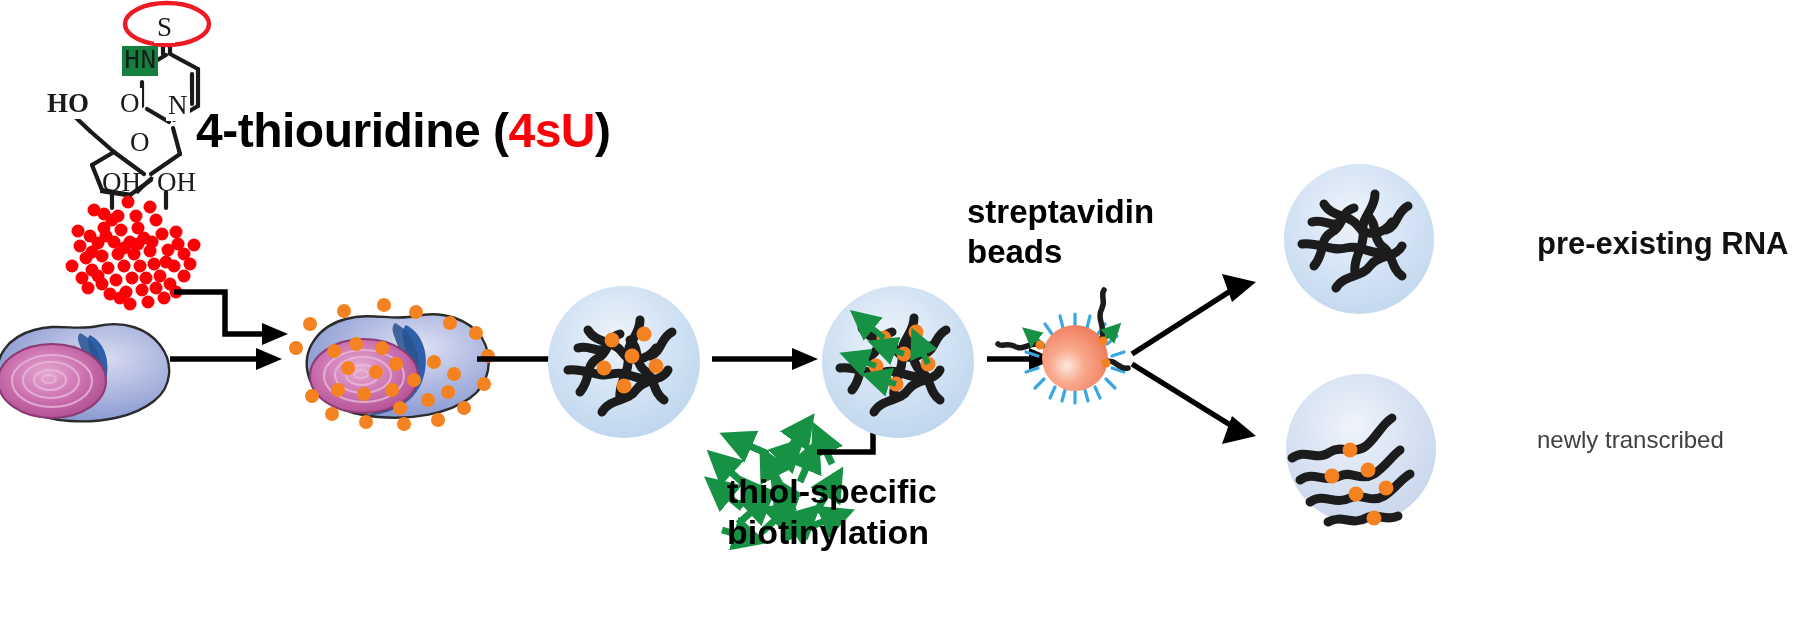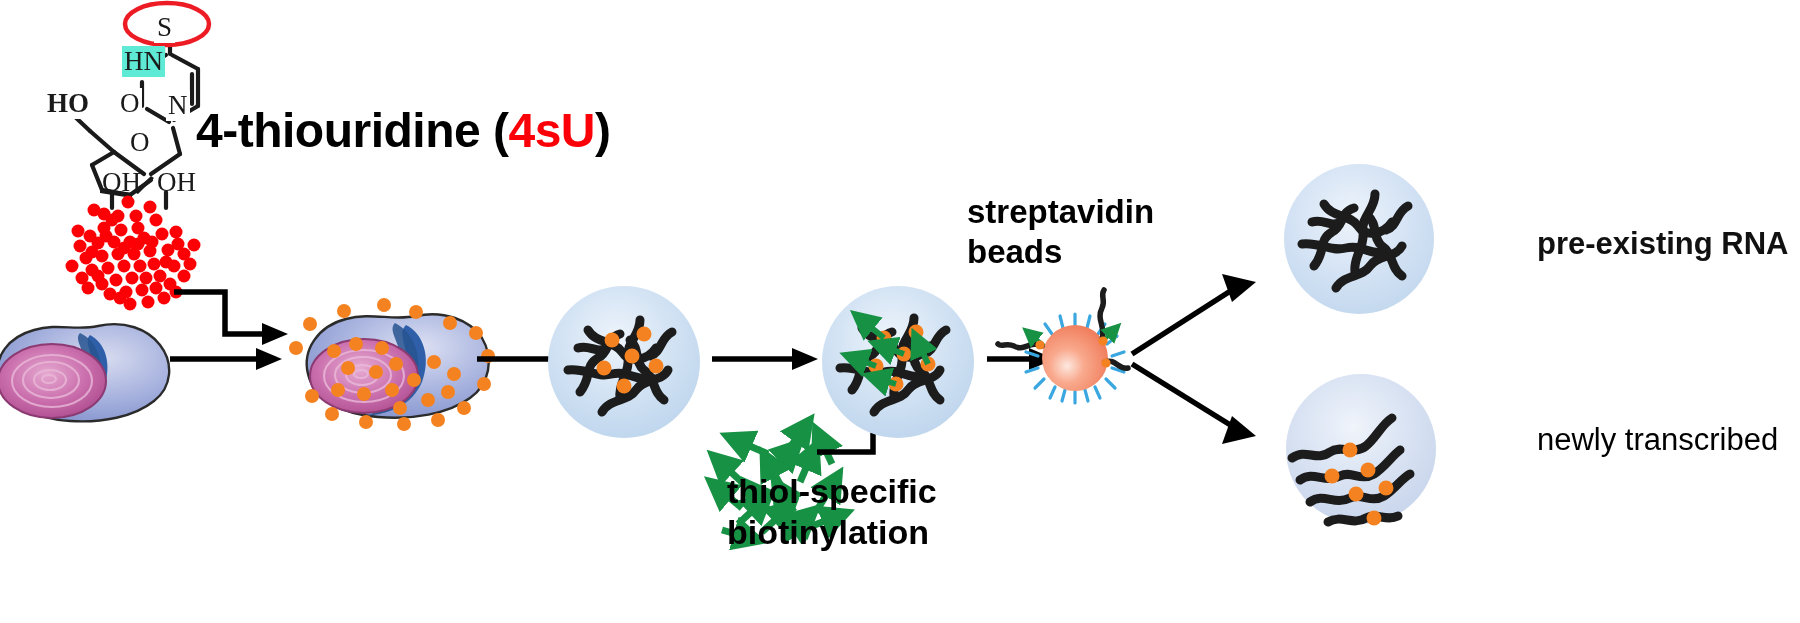--- a/index.html
+++ b/index.html
@@ -7,21 +7,21 @@
        font-family:"Liberation Sans",sans-serif;background:#fff;}
   .stage{position:absolute;inset:0;}
   .abs{position:absolute;}
 
   
   .lbl-4su{left:196px;top:103px;font-size:48px;font-weight:bold;color:#000;letter-spacing:-0.5px;white-space:nowrap;}
   .lbl-4su .red{color:#fb0007;}
   .lbl-thiol{left:727px;top:471px;font-size:34px;font-weight:bold;color:#000;line-height:41px;}
   .lbl-strep{left:967px;top:192px;font-size:33px;font-weight:bold;color:#000;line-height:40px;}
   .lbl-pre{left:1537px;top:226px;font-size:31px;color:#111;white-space:nowrap;font-weight:bold;}
-  .lbl-new{left:1537px;top:420px;font-size:31px;color:#000000;line-height:40px;}
+  .lbl-new{left:1537px;top:420px;font-size:24px;color:#404040;line-height:40px;}
 
   
   .chem{font-family:"Liberation Serif",serif;font-size:27px;color:#1a1a1a;font-weight:500;}
   .chem-s{left:140px;top:10px;}
   .chem-hn{left:108px;top:44px;}
   .chem-o2{left:104px;top:86px;}
   .chem-n1{left:152px;top:88px;}
   .chem-ho{left:31px;top:86px;font-weight:bold;}
   .chem-ring-o{left:113px;top:125px;}
   .chem-oh1{left:88px;top:165px;}
@@ -71,21 +71,21 @@
 
       <g fill="#1a1a1a">
         <polygon points="86,186 118,191 118,196 86,191"></polygon>
         <polygon points="137,174 140,176 124,192 120,190"></polygon>
       </g>
 
       <ellipse cx="153" cy="22" rx="42" ry="21" fill="none" stroke="#ed1c24" stroke-width="4.5"></ellipse>
     </svg>
 
     <span class="abs chem chem-s" style="background:#fff;padding:0 3px;">S</span>
-    <span class="abs chem chem-hn" style="background:#5eead4;padding:0 2px;">HN</span>
+    <span class="abs chem chem-hn" style="background:#15803d;padding:0 2px;font-family:Liberation Mono, monospace;">HN</span>
     <span class="abs chem chem-o2" style="background:#fff;padding:0 2px;">O</span>
     <span class="abs chem chem-n1" style="background:#fff;padding:0 2px;">N</span>
     <span class="abs chem chem-ho" style="background:#fff;padding:0 2px;">HO</span>
     <span class="abs chem chem-ring-o" style="background:#fff;padding:0 3px;">O</span>
     <span class="abs chem chem-oh1">OH</span>
     <span class="abs chem chem-oh2">OH</span>
   </div>
 
   <div class="abs lbl-4su">
     <span>4-thiouridine (</span><span class="red">4sU</span><span>)</span>

